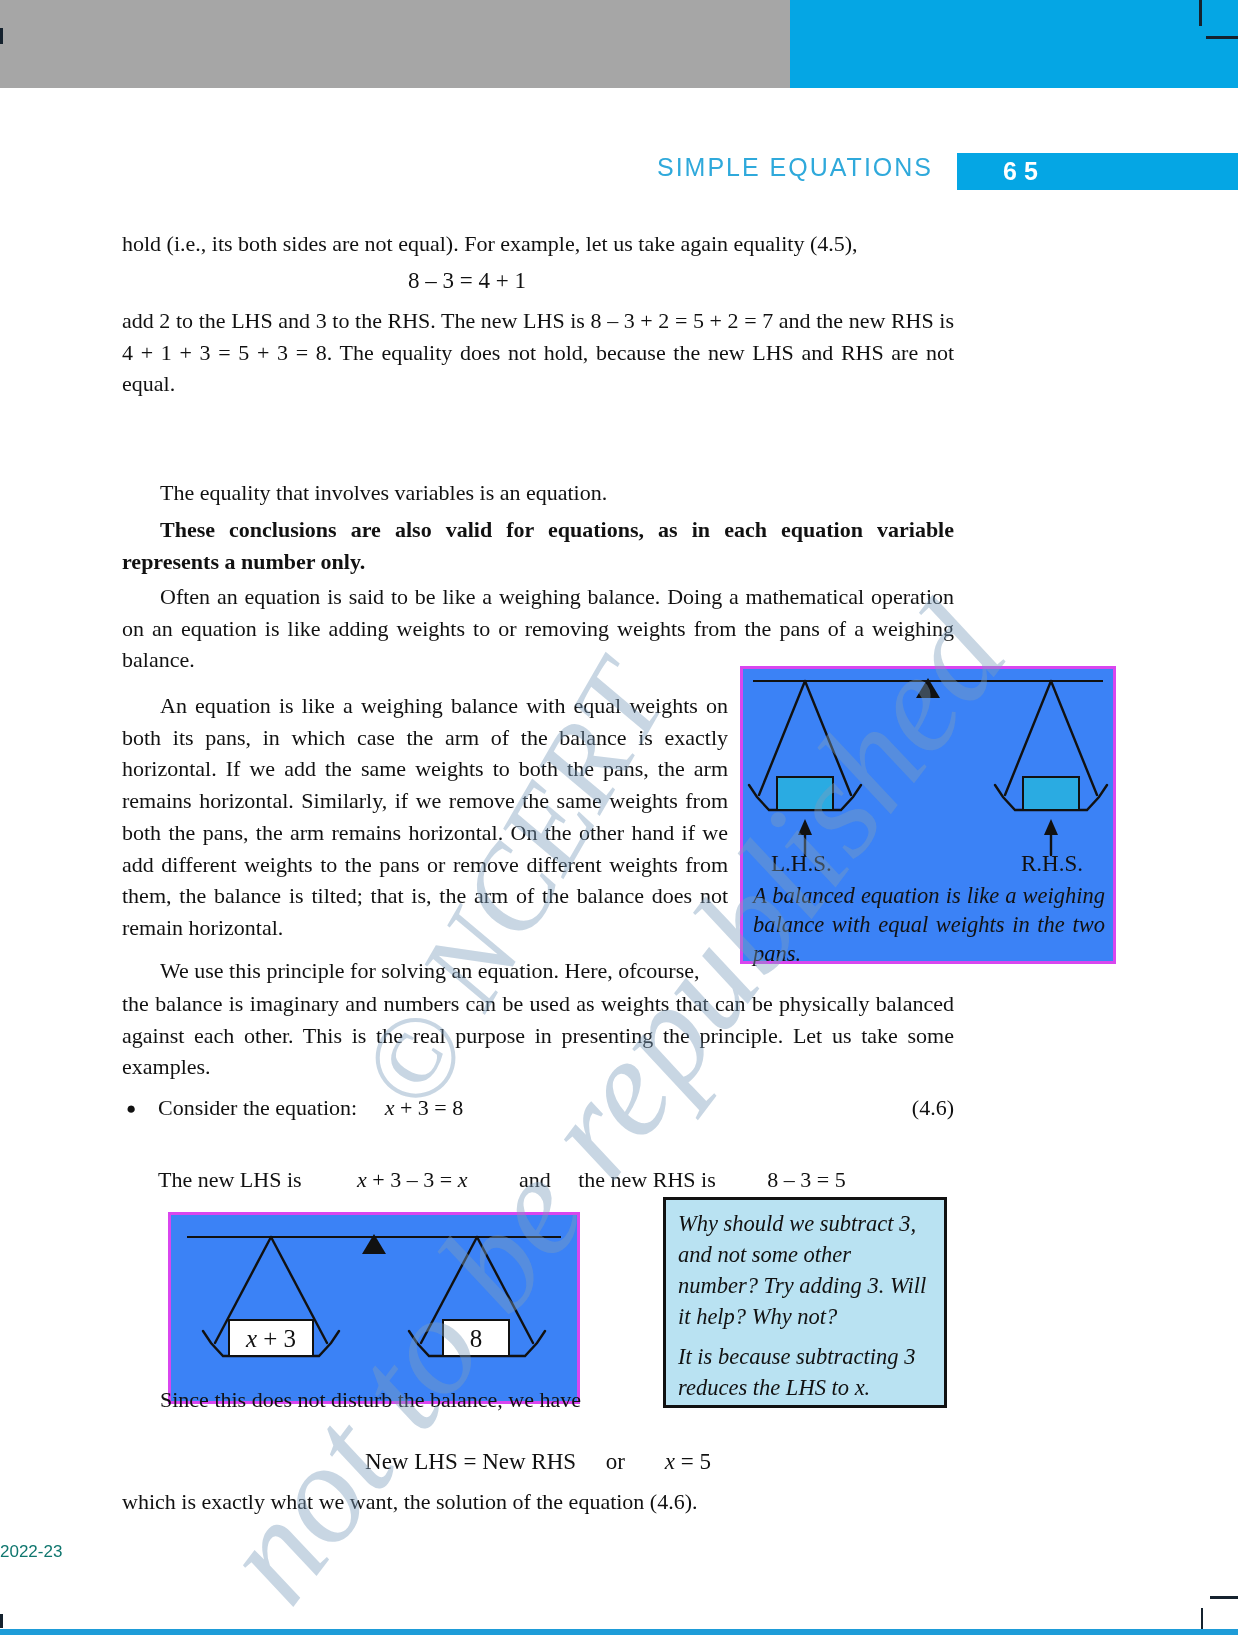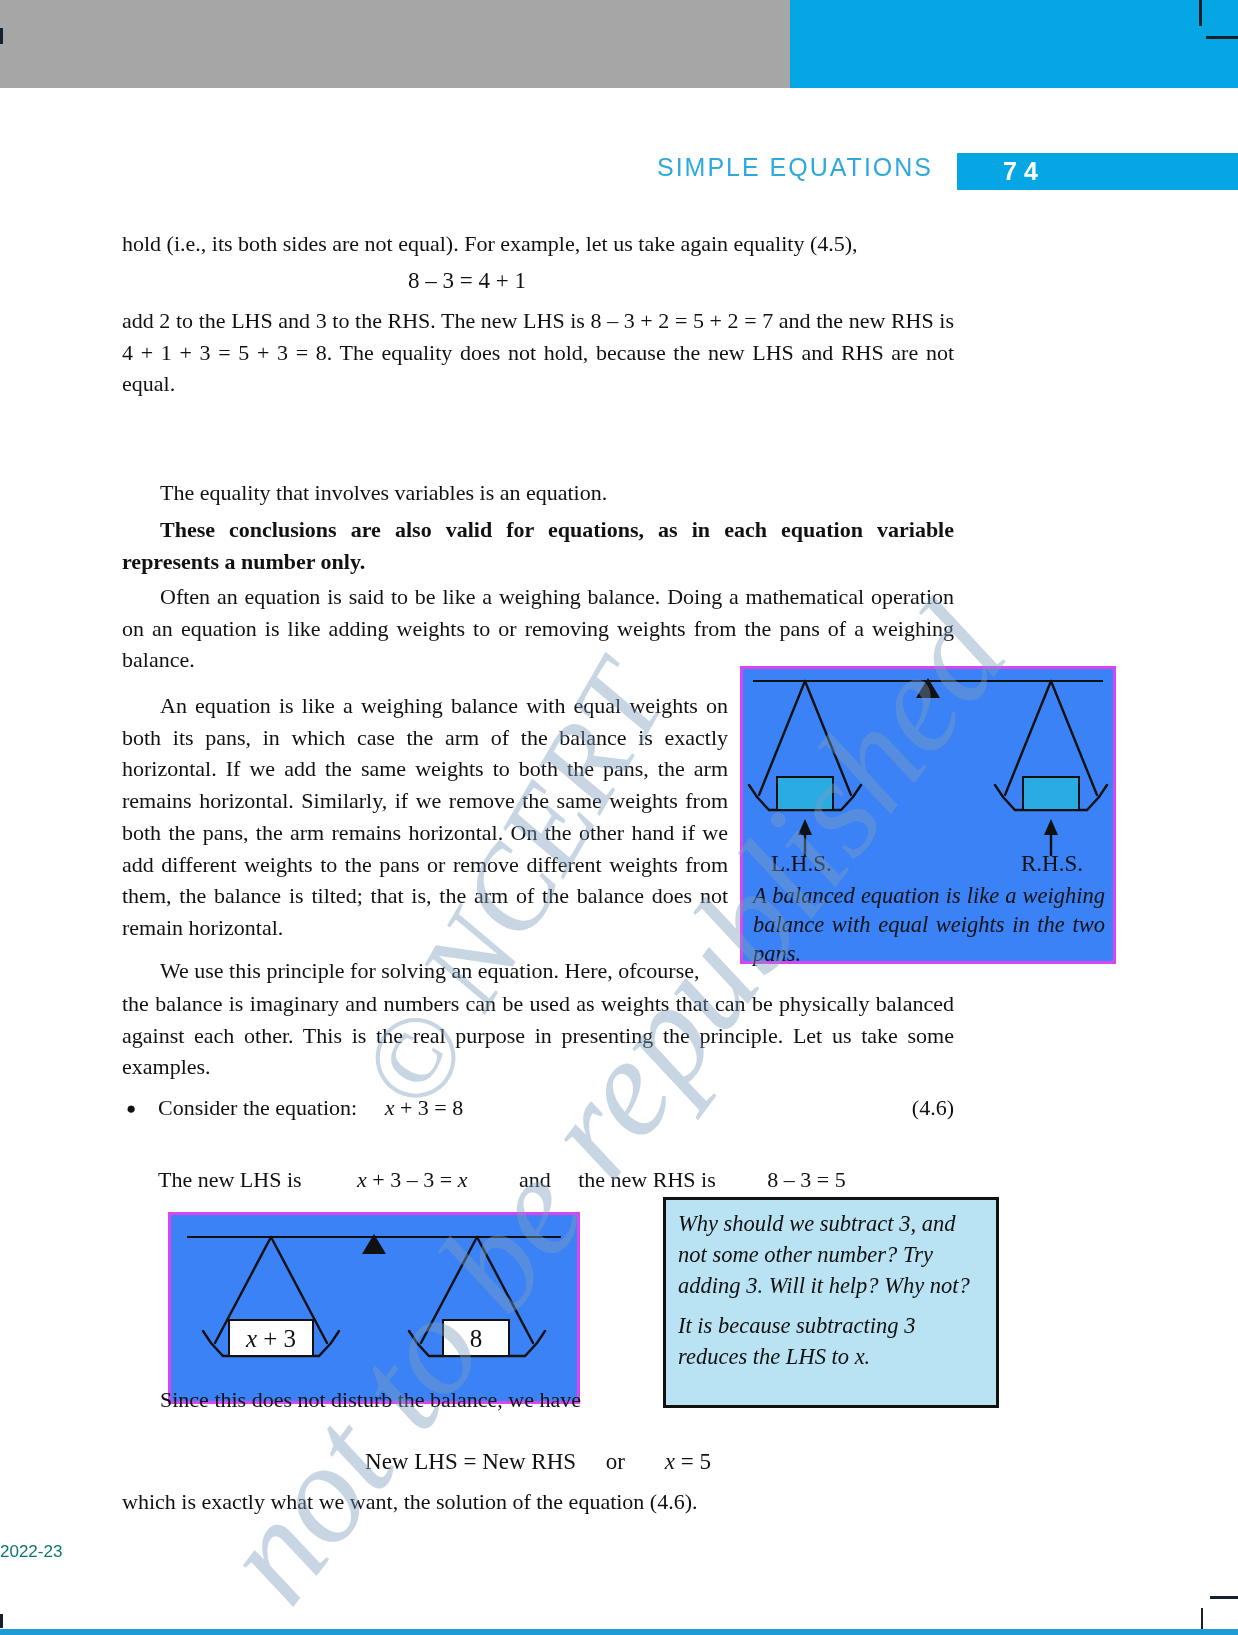--- a/index.html
+++ b/index.html
@@ -36,21 +36,21 @@
   .fig-caption{position:absolute;left:10px;right:8px;font-style:italic;font-size:22.5px;
     line-height:29px;text-align:justify;}
   svg .ln{stroke:#111;stroke-width:2.4;fill:none;stroke-linecap:round;}
   svg .thin{stroke:#111;stroke-width:2;fill:none;}
   svg .wt{fill:#2aabe2;stroke:#111;stroke-width:2;}
   svg .panbox{fill:#ffffff;stroke:#111;stroke-width:2;}
   svg .fill{fill:#111;}
   svg text{font-family:"Liberation Serif",serif;font-size:25px;fill:#111;}
 
   
-  .qbox{left:663px;top:1197px;width:336px;height:211px;background:#b9e2f2;border:3px solid #111;
+  .qbox{left:663px;top:1197px;width:284px;height:211px;background:#b9e2f2;border:3px solid #111;
     box-sizing:border-box;padding:8px 12px;font-style:italic;font-size:22.5px;line-height:31px;}
   .qbox p{margin:0 0 9px 0;}
 
   
   .wm{font-family:"Liberation Serif",serif;font-style:italic;color:rgba(125,158,188,0.42);
     white-space:nowrap;pointer-events:none;z-index:9;transform-origin:0 50%;}
   .wm1{left:392px;top:1030px;font-size:118px;transform:rotate(-60deg);}
   .wm2{left:252px;top:1500px;font-size:142px;transform:rotate(-53deg);}
 
   .footer{left:0;top:1542px;width:100%;
@@ -66,21 +66,21 @@
   <div class="abs band-blue"></div>
 
   <div class="abs mark" style="left:0;top:28px;width:3px;height:16px;"></div>
   <div class="abs mark" style="left:1199px;top:0;width:3px;height:26px;"></div>
   <div class="abs mark" style="left:1206px;top:36px;width:32px;height:3px;"></div>
   <div class="abs mark" style="left:1210px;top:1596px;width:28px;height:3px;"></div>
   <div class="abs mark" style="left:1201px;top:1608px;width:2px;height:27px;"></div>
   <div class="abs mark" style="left:0;top:1614px;width:3px;height:14px;"></div>
 
   <div class="abs chapter-title">SIMPLE EQUATIONS</div>
-  <div class="abs pageno-box">74</div>
+  <div class="abs pageno-box">65</div>
 
   <div class="abs col" style="top:228px;">hold (i.e., its both sides are not equal). For example, let us take again equality (4.5),</div>
   <div class="abs eqline" style="top:268px;">8 – 3 = 4 + 1</div>
   <div class="abs col" style="top:305px;">add 2 to the LHS and 3 to the RHS. The new LHS is 8 – 3 + 2 = 5 + 2 = 7 and the new RHS is 4 + 1 + 3 = 5 + 3 = 8. The equality does not hold, because the new LHS and RHS are not equal.</div>
   <div class="abs col ind" style="top:477px;">The equality that involves variables is an equation.</div>
   <div class="abs col bold ind" style="top:514px;">These conclusions are also valid for equations, as in each equation variable represents a number only.</div>
   <div class="abs col ind" style="top:581px;">Often an equation is said to be like a weighing balance. Doing a mathematical operation on an equation is like adding weights to or removing weights from the pans of a weighing balance.</div>
   <div class="abs ind" style="left:122px;top:690px;width:606px;font-size:22px;line-height:31.7px;text-align:justify;">An equation is like a weighing balance with equal weights on both its pans, in which case the arm of the balance is exactly horizontal. If we add the same weights to both the pans, the arm remains horizontal. Similarly, if we remove the same weights from both the pans, the arm remains horizontal. On the other hand if we add different weights to the pans or remove different weights from them, the balance is tilted; that is, the arm of the balance does not remain horizontal.</div>
 
   <div class="abs figbox" style="left:740px;top:666px;width:376px;height:298px;">

